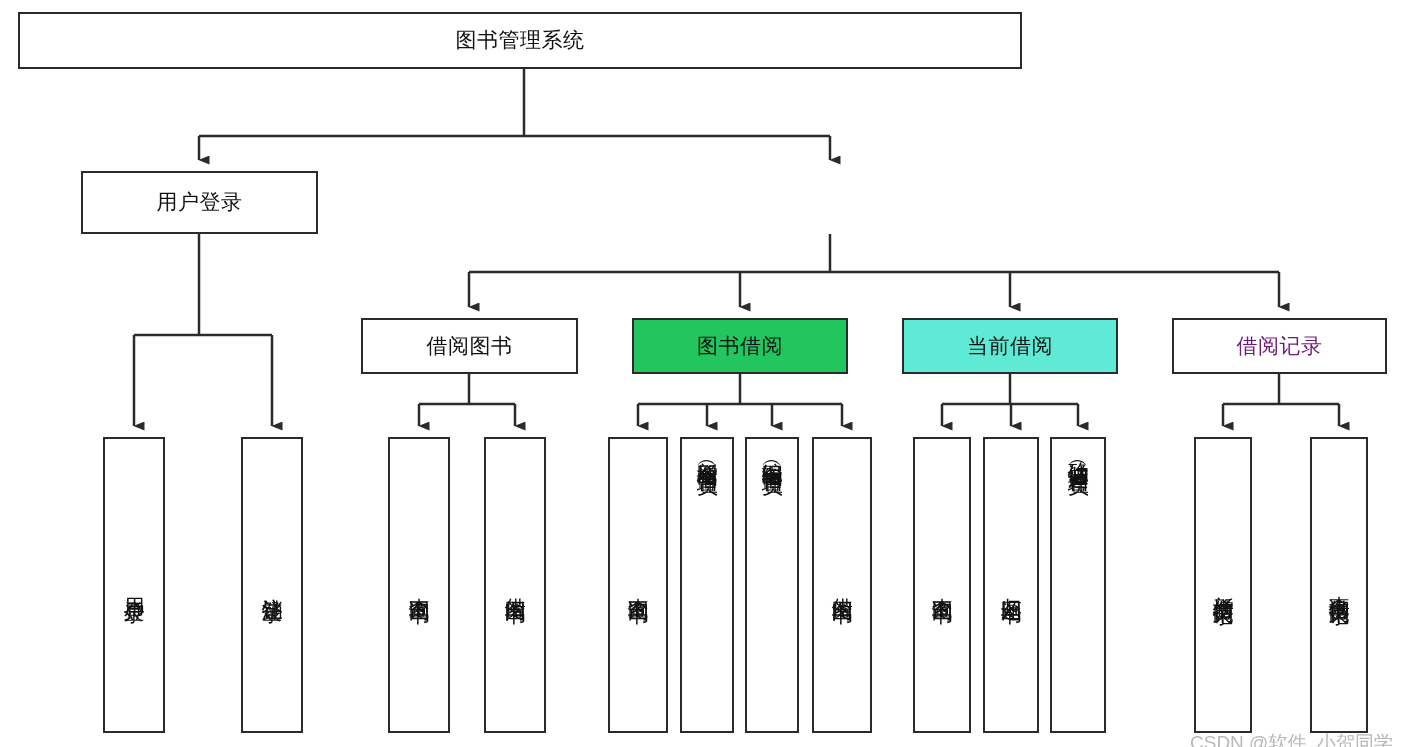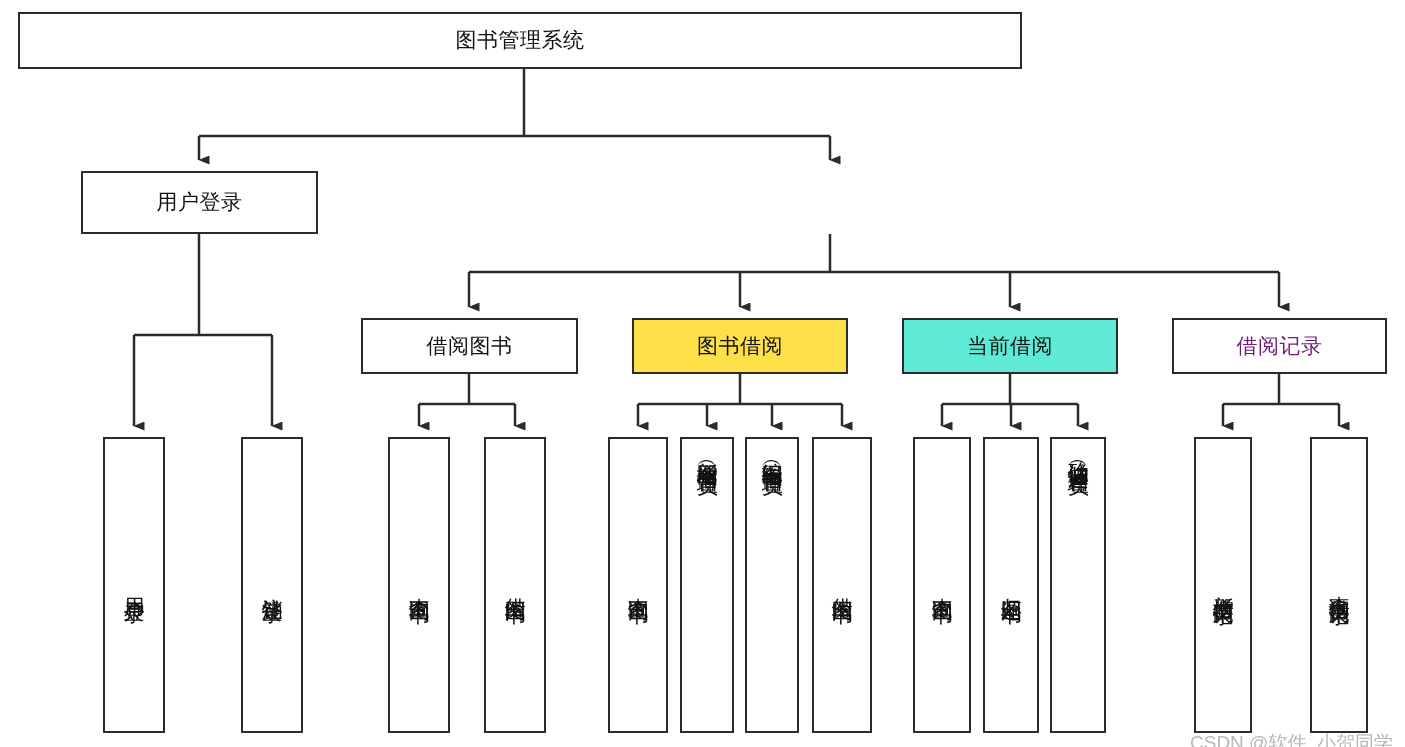--- a/index.html
+++ b/index.html
@@ -143,21 +143,21 @@
     <span class="node-label" style="color: rgb(17, 17, 17);">图书管理系统</span>
   </div>
 
   <div class="node horizontal" id="node-l2-0" style="left: 81px; top: 171px; width: 237px; height: 63px; border-color: rgb(43, 43, 43); background: rgb(255, 255, 255);">
     <span class="node-label" style="color: rgb(17, 17, 17);">用户登录</span>
   </div>
 
   <div class="node horizontal" id="node-l3-0" style="left: 361px; top: 318px; width: 217px; height: 56px; border-color: rgb(43, 43, 43); background: rgb(255, 255, 255);">
     <span class="node-label" style="color: rgb(17, 17, 17);">借阅图书</span>
   </div>
-  <div class="node horizontal" id="node-l3-1" style="left: 632px; top: 318px; width: 216px; height: 56px; border-color: rgb(43, 43, 43); background: #fde047;">
+  <div class="node horizontal" id="node-l3-1" style="left: 632px; top: 318px; width: 216px; height: 56px; border-color: rgb(43, 43, 43); background: #22c55e;">
     <span class="node-label" style="color: rgb(17, 17, 17);">图书借阅</span>
   </div>
   <div class="node horizontal" id="node-l3-2" style="left: 902px; top: 318px; width: 216px; height: 56px; border-color: rgb(43, 43, 43); background: #5eead4;">
     <span class="node-label" style="color: rgb(17, 17, 17);">当前借阅</span>
   </div>
   <div class="node horizontal" id="node-l3-3" style="left: 1172px; top: 318px; width: 215px; height: 56px; border-color: rgb(43, 43, 43); background: rgb(255, 255, 255);">
     <span class="node-label" style="color: #701a75;">借阅记录</span>
   </div>
 
   <div class="node vertical centered" id="node-leaf-0" style="left: 103px; top: 437px; width: 62px; height: 296px; border-color: rgb(43, 43, 43); background: rgb(255, 255, 255);">

